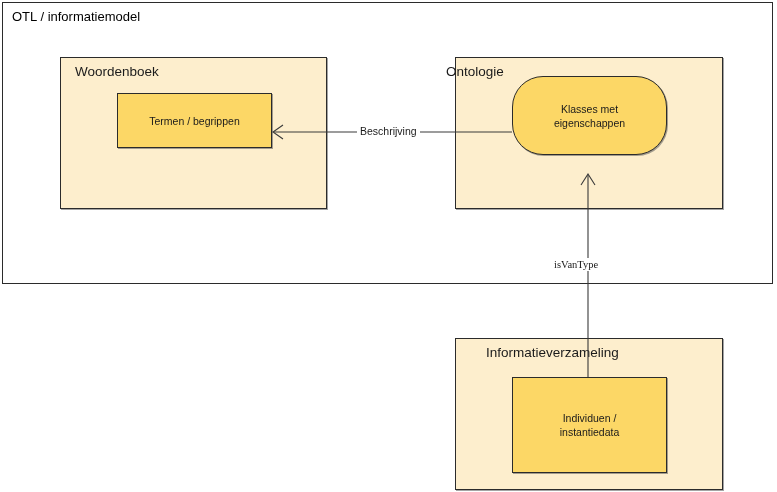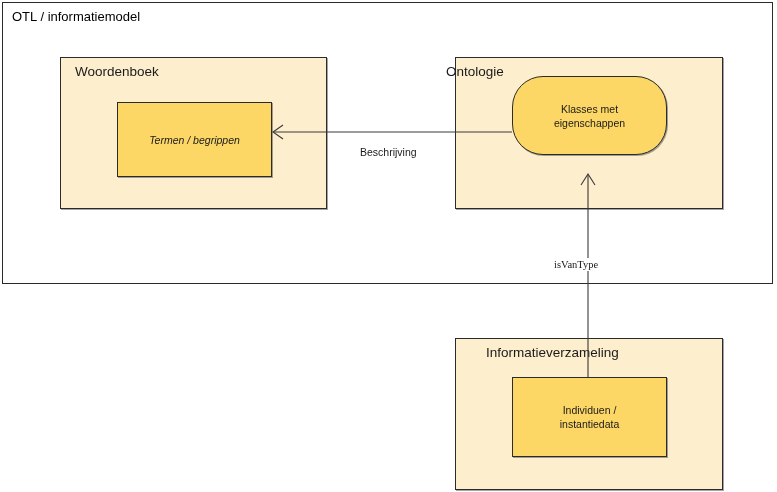--- a/index.html
+++ b/index.html
@@ -104,44 +104,44 @@
 <body>
 
 <div id="canvas">
 
   <div class="outer-container" style="left:2px; top:2px; width:771px; height:282px;"></div>
 
   <div class="container-title" style="left:12px; top:9px;">OTL / informatiemodel</div>
 
   <div class="group-box" style="left:60px; top:57px; width:267px; height:152px;"></div>
   <div class="group-title" style="left:68px; top:64px;margin-left:7px;">Woordenboek</div>
-  <div class="inner-box" style="left:117px; top:102px; width:155px; height:75px;font-style:italic;">
+  <div class="inner-box" style="left:117px; top:93px; width:155px; height:55px;">
     <span class="inner-label">Termen / begrippen</span>
   </div>
 
   <div class="group-box" style="left:455px; top:57px; width:268px; height:152px;"></div>
   <div class="group-title" style="left:446px; top:64px;">Ontologie</div>
   <div class="inner-box" style="left:512px; top:76px; width:155px; height:79px;border-radius:31px;">
     <span class="inner-label">Klasses met
 eigenschappen</span>
   </div>
 
   <div class="group-box" style="left:455px; top:338px; width:268px; height:152px;"></div>
   <div class="group-title" style="left:463px; top:345px;margin-left:23px;">Informatieverzameling</div>
-  <div class="inner-box" style="left:512px; top:377px; width:155px; height:80px;">
+  <div class="inner-box" style="left:512px; top:377px; width:155px; height:96px;">
     <span class="inner-label">Individuen /
 instantiedata</span>
   </div>
 
   <svg class="connector-svg">
 
     <line class="conn-line" x1="512" y1="132" x2="274" y2="132"></line>
     <polyline class="conn-head" points="283,125 273,132 283,139"></polyline>
 
     <line class="conn-line" x1="588" y1="377" x2="588" y2="175"></line>
     <polyline class="conn-head" points="581,185 588,174 595,185"></polyline>
   </svg>
 
-  <div class="edge-label" style="left:357px; top:125px;margin-top:21px;">Beschrijving</div>
+  <div class="edge-label" style="left:357px; top:125px;">Beschrijving</div>
 
   <div class="edge-label" style="left:551px; top:258px;font-family:Liberation Serif, serif;">isVanType</div>
 
 </div>
 
 </body></html>

